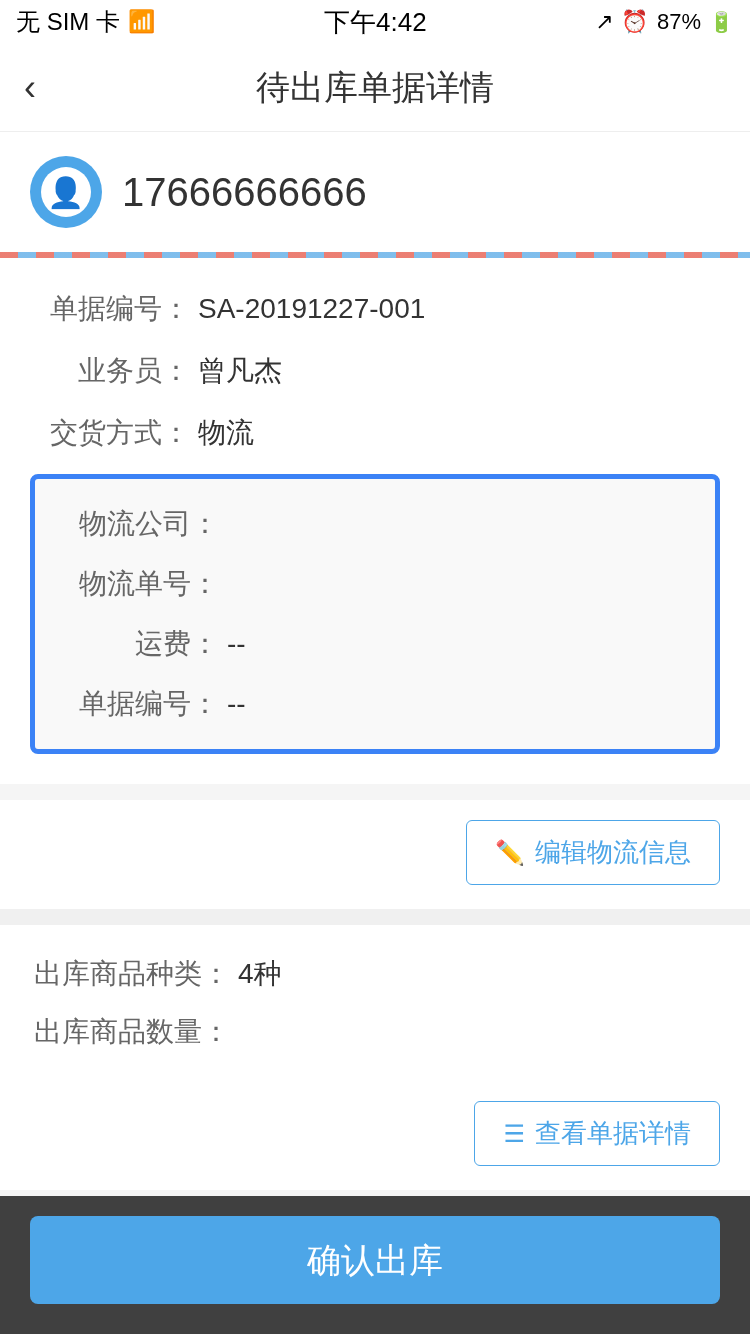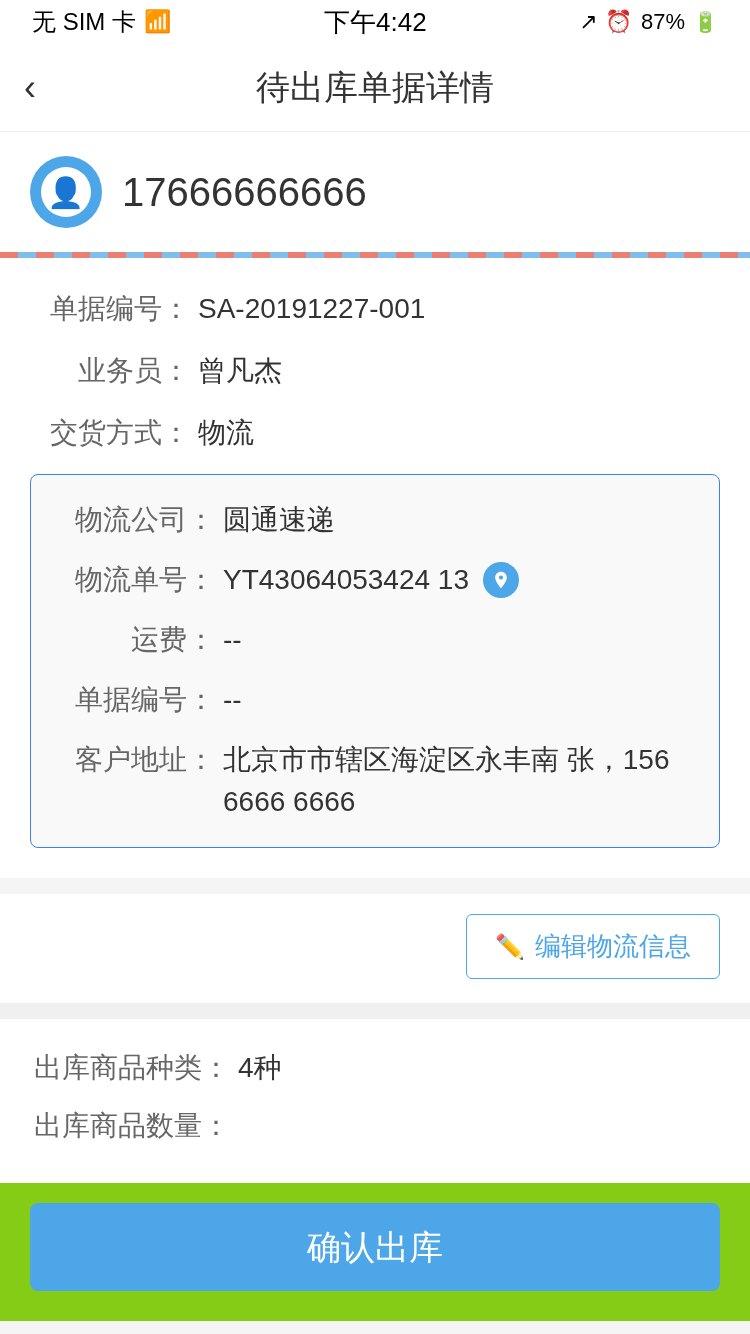--- a/index.html
+++ b/index.html
@@ -14,21 +14,21 @@
     }
 
     
     .status-bar {
       width: 750px;
       height: 44px;
       background: #fff;
       display: flex;
       align-items: center;
       justify-content: space-between;
-      padding: 0 32px;
+      padding: 0 16px;
       font-size: 24px;
       color: #000;
     }
     .status-left { display: flex; align-items: center; gap: 8px; }
     .status-right { display: flex; align-items: center; gap: 8px; font-size: 22px; }
     .wifi-icon { font-size: 22px; }
 
     
     .nav-bar {
       width: 750px;
@@ -125,21 +125,21 @@
     .info-value {
       color: #333;
       font-size: 28px;
       flex: 1;
       padding-left: 8px;
     }
 
     
     .logistics-card {
       background: #f9f9f9;
-      border: 1px solid #3b82f6;
+      border: 5px solid #3b82f6;
       border-radius: 8px;
       margin: 16px 0 0 0;
       padding: 24px 24px;
     }
     .logistics-row {
       display: flex;
       align-items: flex-start;
       margin-bottom: 18px;
       line-height: 1.5;
     }
@@ -247,25 +247,25 @@
     
     .bottom-spacer {
       flex: 1;
       background: #f5f5f5;
       min-height: 120px;
     }
 
     
     .confirm-button-container {
       position: fixed;
-      bottom: 13px;
+      bottom: 0;
       left: 0;
       width: 750px;
       padding: 20px 30px 30px;
-      background: #84cc16;
+      background: #404040;
     }
     .confirm-button {
       width: 100%;
       height: 88px;
       background: #4da6e8;
       color: #fff;
       font-size: 34px;
       font-weight: 500;
       border: none;
       border-radius: 8px;
@@ -323,44 +323,31 @@
       <span class="info-value">曾凡杰</span>
     </div>
     <div class="info-row">
       <span class="info-label">交货方式：</span>
       <span class="info-value">物流</span>
     </div>
 
     <div class="logistics-card">
       <div class="logistics-row">
         <span class="logistics-label">物流公司：</span>
-        <span class="logistics-value">圆通速递</span>
       </div>
       <div class="logistics-row">
         <span class="logistics-label">物流单号：</span>
-        <span class="logistics-value">
-          <span>YT43064053424 13</span>
-          <span class="location-icon">
-            <svg viewBox="0 0 24 24" xmlns="http://www.w3.org/2000/svg">
-              <path d="M12 2C8.13 2 5 5.13 5 9c0 5.25 7 13 7 13s7-7.75 7-13c0-3.87-3.13-7-7-7zm0 9.5c-1.38 0-2.5-1.12-2.5-2.5s1.12-2.5 2.5-2.5 2.5 1.12 2.5 2.5-1.12 2.5-2.5 2.5z"></path>
-            </svg>
-          </span>
-        </span>
       </div>
       <div class="logistics-row">
         <span class="logistics-label">运费：</span>
         <span class="logistics-value">--</span>
       </div>
       <div class="logistics-row">
         <span class="logistics-label">单据编号：</span>
         <span class="logistics-value">--</span>
-      </div>
-      <div class="logistics-row">
-        <span class="logistics-label">客户地址：</span>
-        <span class="logistics-value" style="flex-wrap:wrap;">北京市市辖区海淀区永丰南  张，156 6666 6666</span>
       </div>
     </div>
   </div>
 
   <div class="edit-button-row">
     <button class="edit-button">
       <span class="edit-icon">✏️</span>
       <span>编辑物流信息</span>
     </button>
   </div>

